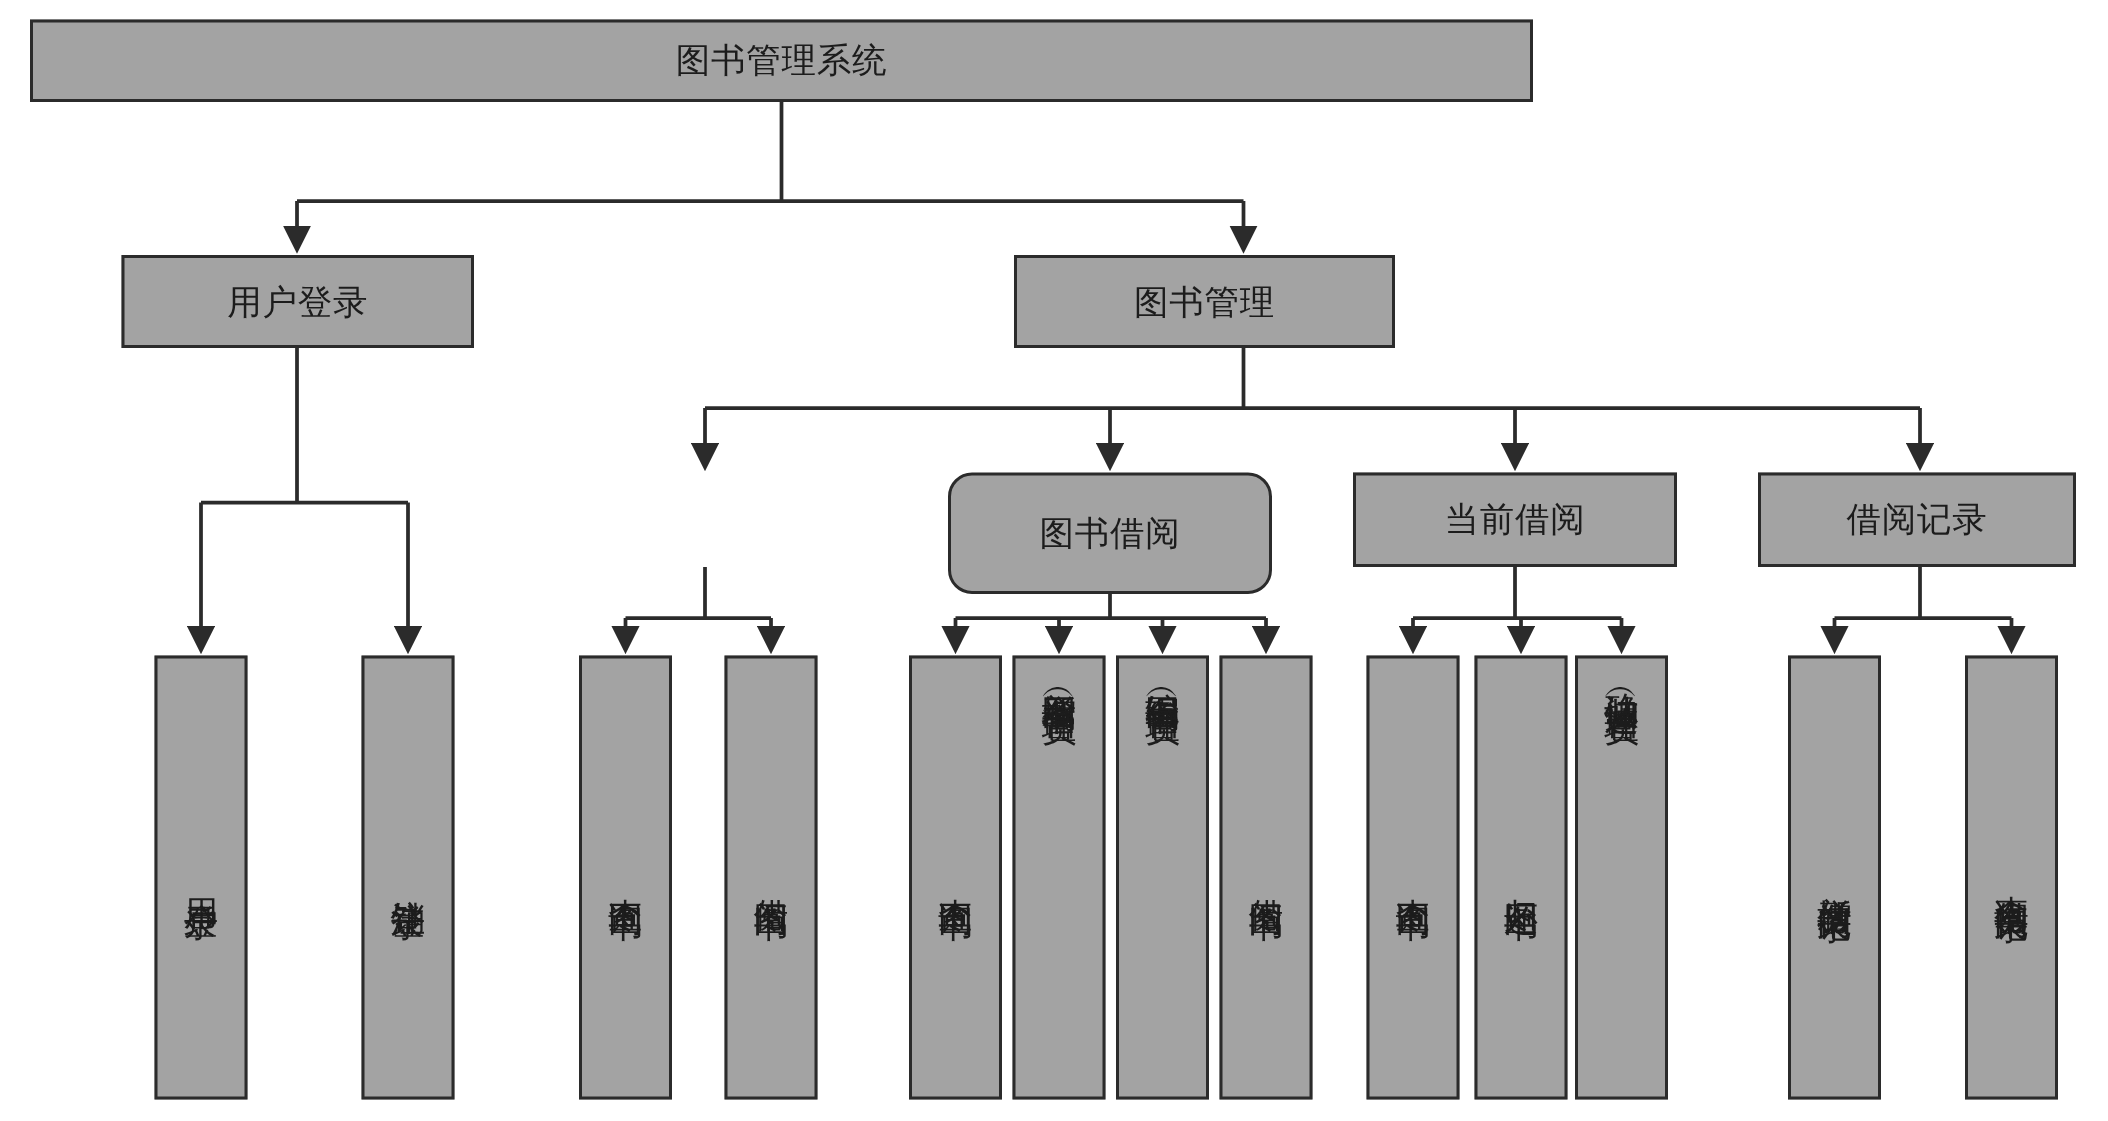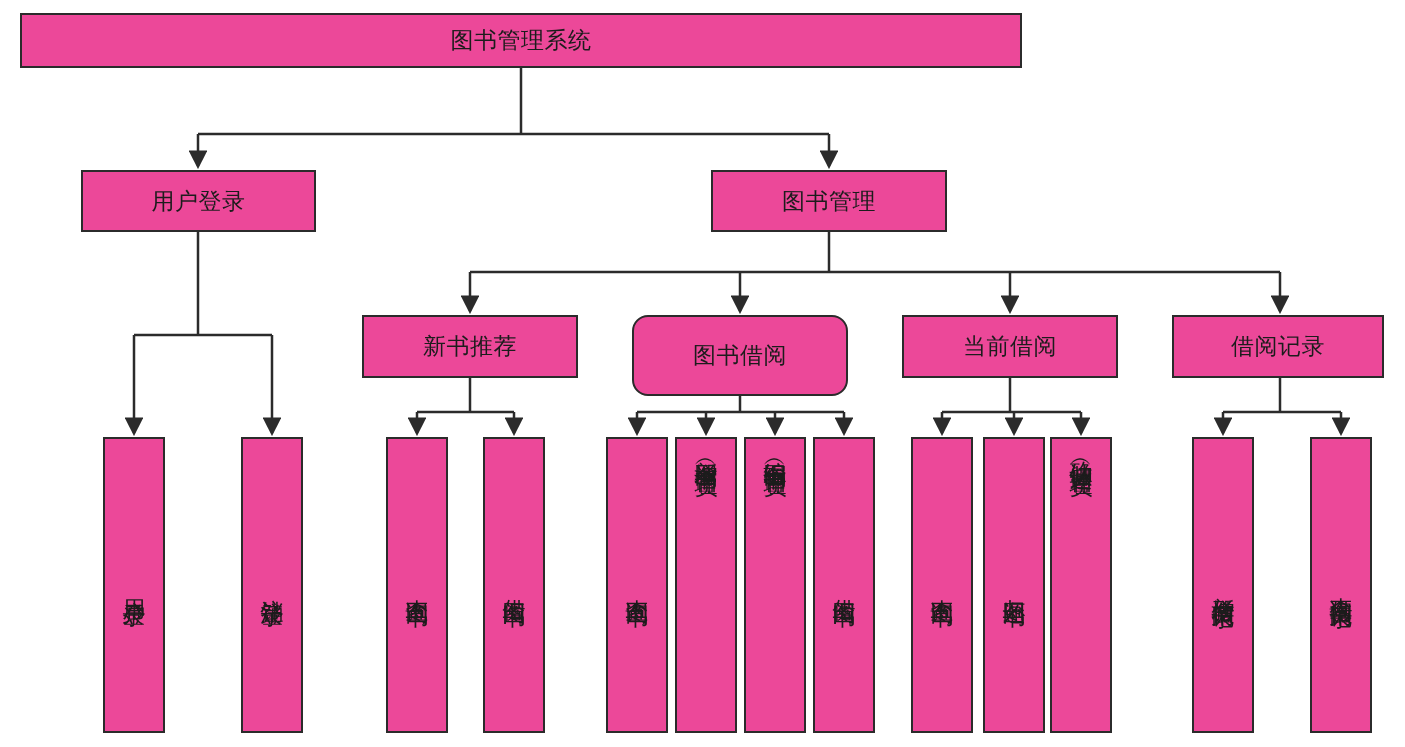--- a/index.html
+++ b/index.html
@@ -23,21 +23,21 @@
     position: absolute;
     left: 0;
     top: 0;
     width: 1405px;
     height: 747px;
     pointer-events: none;
   }
   .node {
     position: absolute;
     box-sizing: border-box;
-    background: #ec4899;
+    background: #a3a3a3;
     border: 2.5px solid #2b2b2b;
     display: flex;
     align-items: center;
     justify-content: center;
     z-index: 2;
   }
   .node .node-label {
     color: #1c1c1c;
     letter-spacing: 0.5px;
     white-space: nowrap;
@@ -140,27 +140,24 @@
     </g>
   </svg>
 
   <div class="node node-h node-root" style="left:20px; top:13px; width:1002px; height:55px;">
     <span class="node-label">图书管理系统</span>
   </div>
 
   <div class="node node-h" style="left:81px; top:170px; width:235px; height:62px;">
     <span class="node-label">用户登录</span>
   </div>
-  <div class="node node-h" style="left:711px; top:170px; width:236px; height:62px;">
+  <div class="node node-h" style="left:676px; top:170px; width:254px; height:62px;">
     <span class="node-label">图书管理</span>
   </div>
 
-  <div class="node node-h" style="left:362px; top:315px; width:216px; height:63px;">
-    <span class="node-label">新书推荐</span>
-  </div>
   <div class="node node-h" style="left:632px; top:315px; width:216px; height:81px;border-radius:16px;">
     <span class="node-label">图书借阅</span>
   </div>
   <div class="node node-h" style="left:902px; top:315px; width:216px; height:63px;">
     <span class="node-label">当前借阅</span>
   </div>
   <div class="node node-h" style="left:1172px; top:315px; width:212px; height:63px;">
     <span class="node-label">借阅记录</span>
   </div>
 

